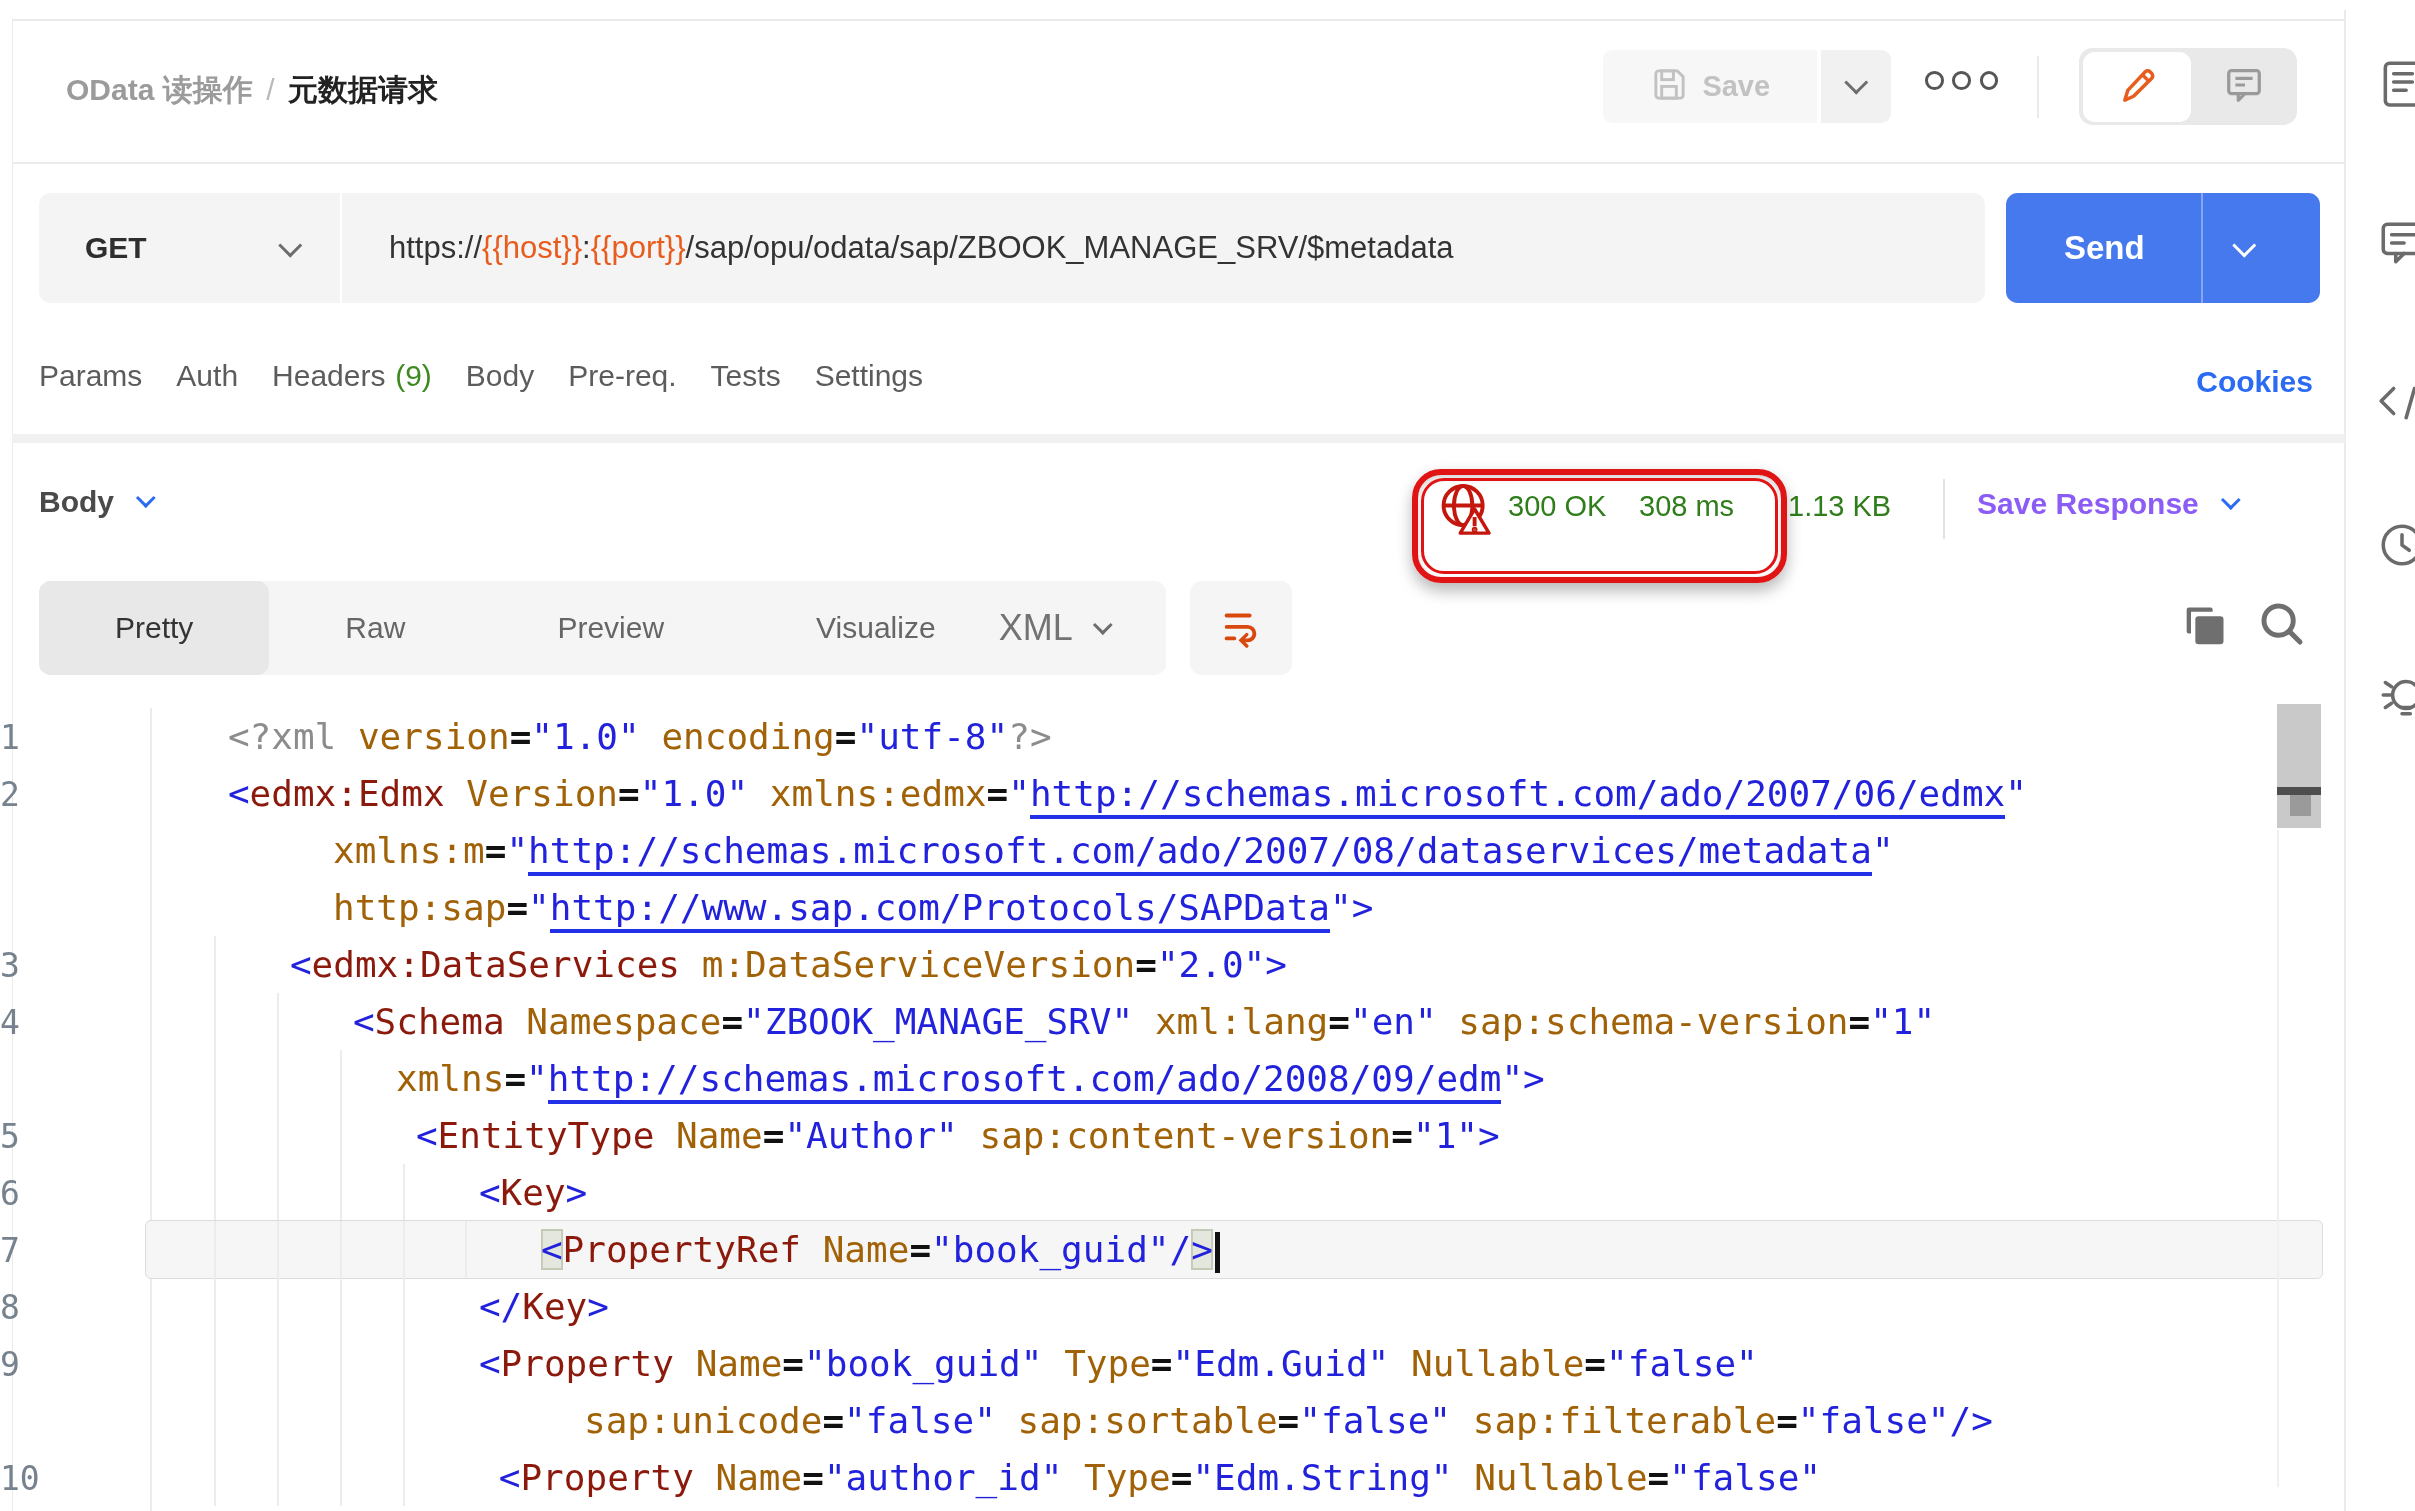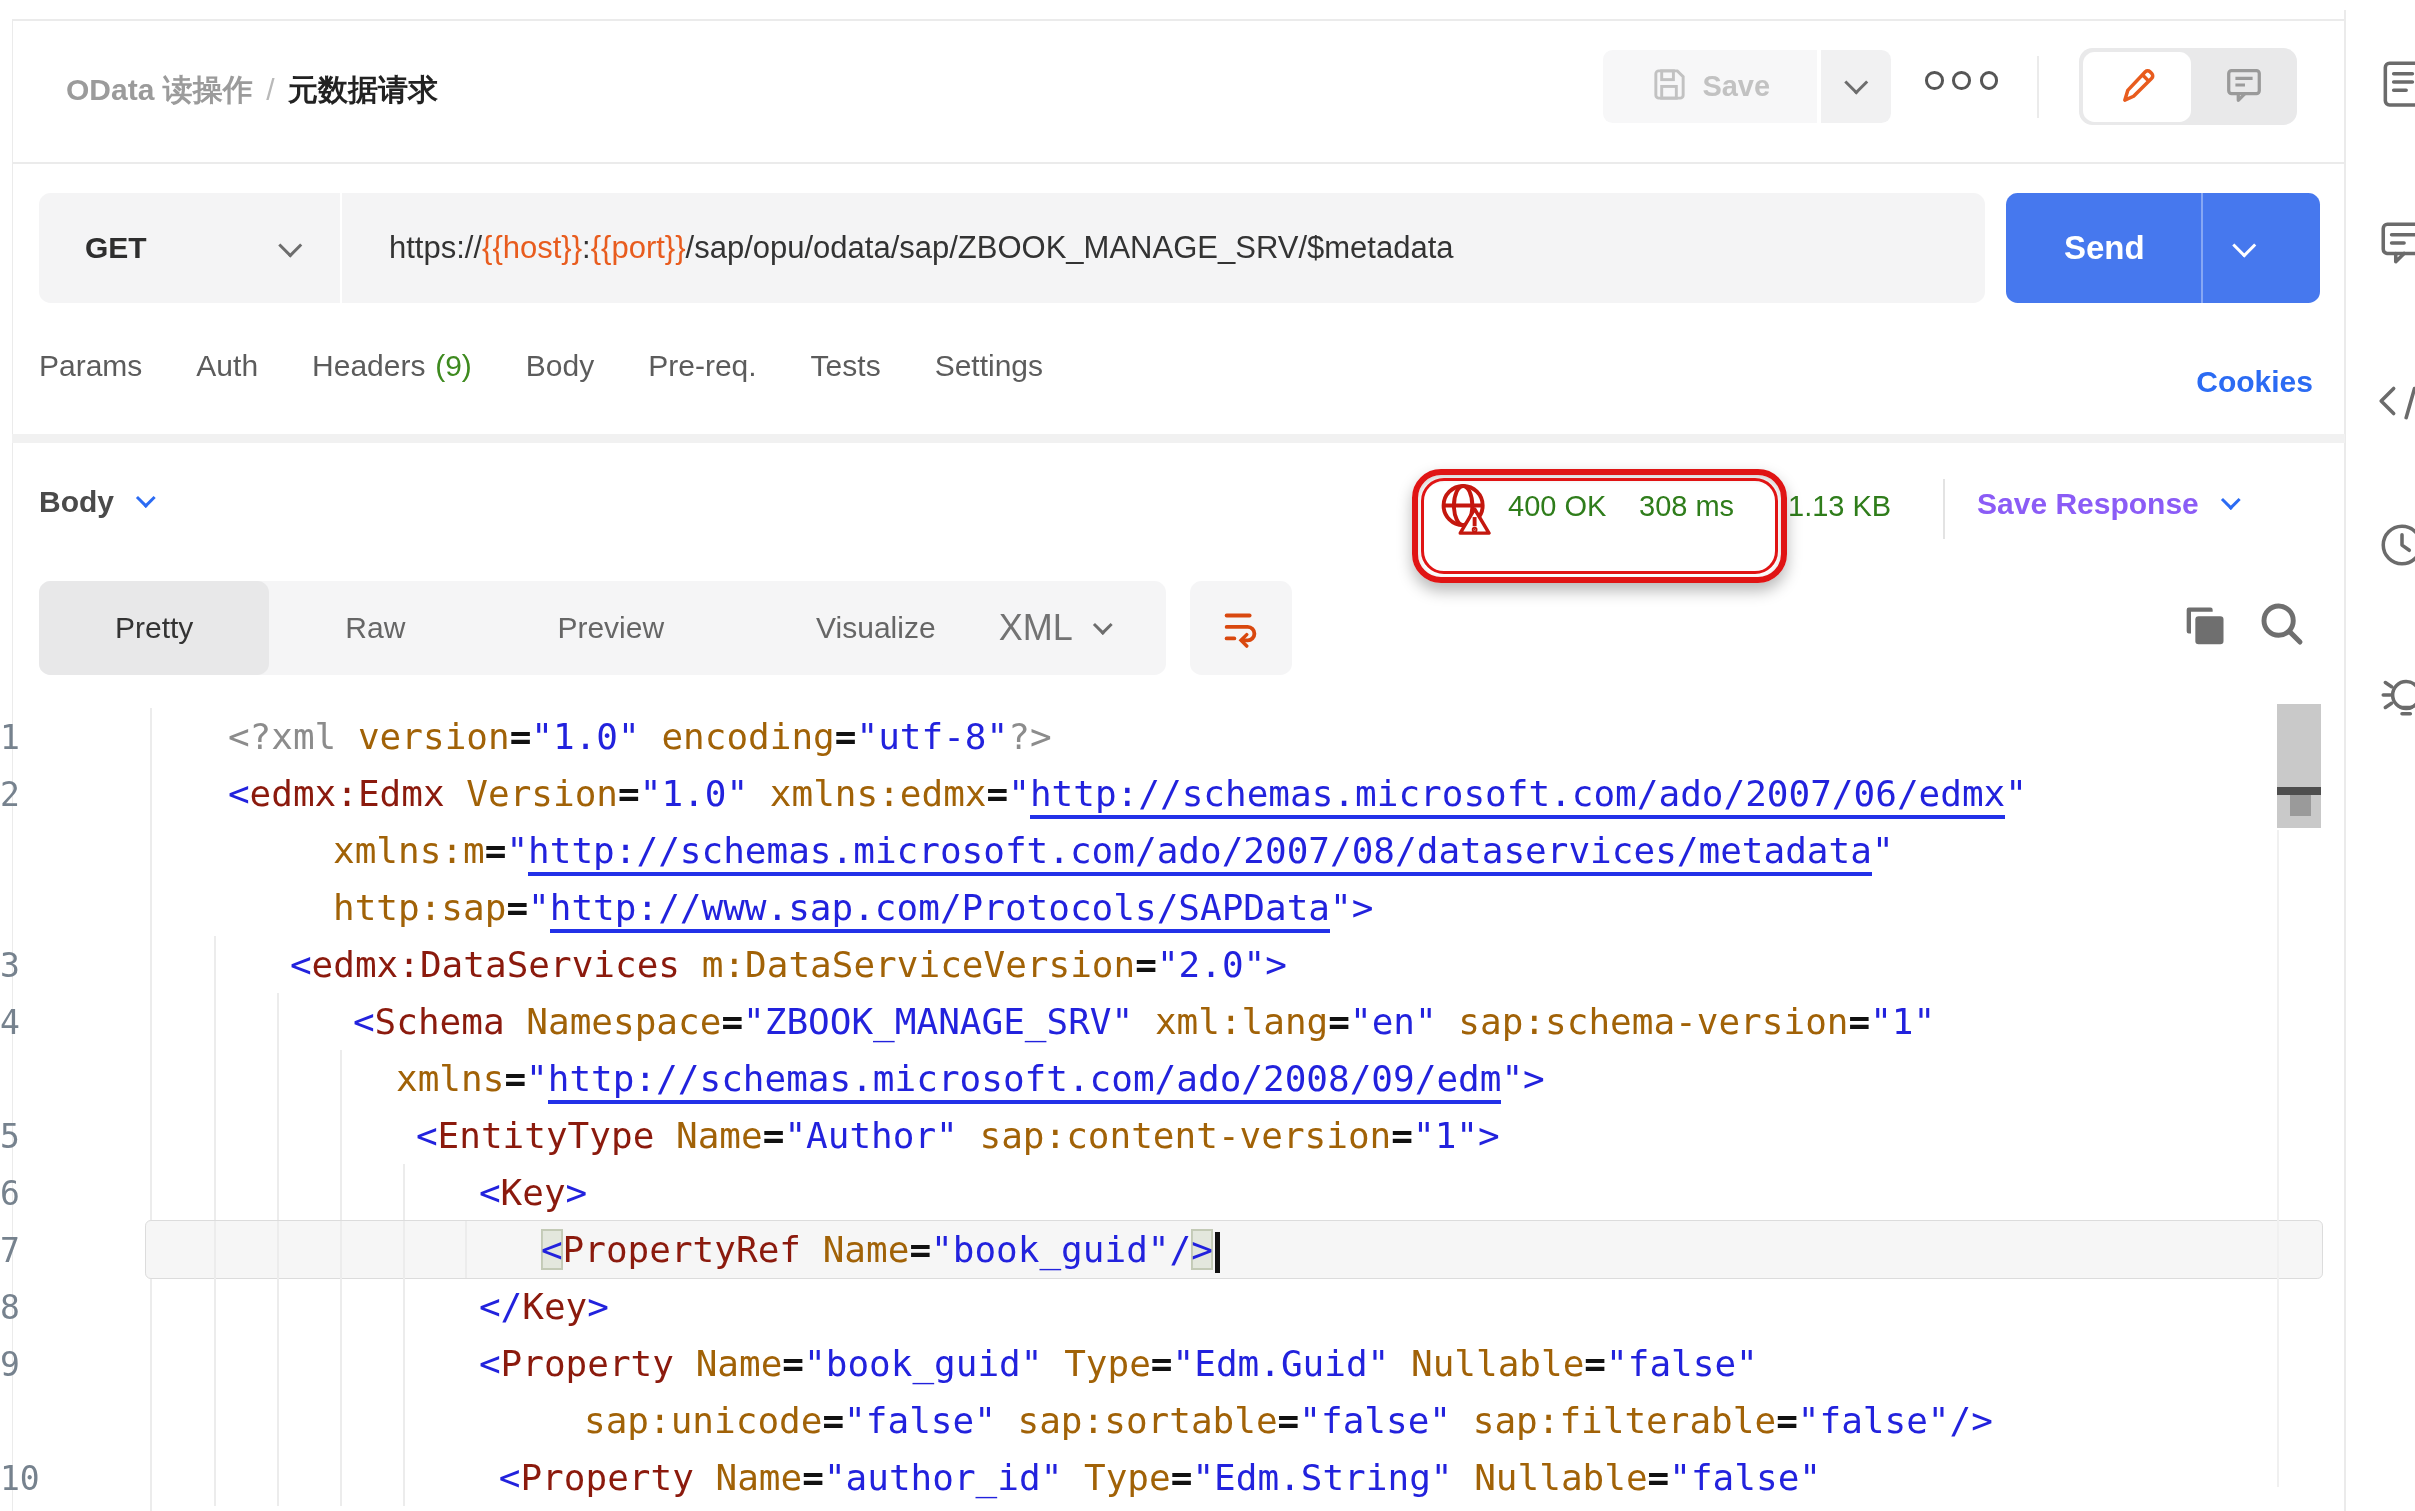--- a/index.html
+++ b/index.html
@@ -43,21 +43,21 @@
     border-radius:0 11.6px 11.6px 0;display:flex;align-items:center;overflow:hidden;}
   #url-text{font-size:31px;margin-left:47px;white-space:nowrap;color:#333;}
   #url-text .var{color:#e85c1e;}
   #send-btn{left:2006px;top:193px;width:314px;height:110px;background:#4678ee;border-radius:11.6px;
     display:flex;align-items:center;}
   #send-btn .lbl{color:#fff;font-size:33px;font-weight:bold;margin-left:58px;}
   #send-btn .div{width:1.9px;height:110px;background:rgba(255,255,255,.35);margin-left:56px;}
   #send-btn .chev{margin-left:33px;margin-top:-5.8px;}
 
   
-  #request-tabs{left:39px;top:349px;display:flex;gap:54px;font-size:30px;color:#5c5c5c;}
+  #request-tabs{left:39px;top:359px;display:flex;gap:34px;font-size:30px;color:#5c5c5c;}
   #request-tabs .count{color:#3e8a1f;margin-left:9.7px;}
   #cookies-link{right:103px;top:365px;font-size:30px;font-weight:bold;color:#2b6bf3;}
   #section-sep{left:11.6px;top:434px;width:2333px;height:8.7px;background:#f1f1f1;}
 
   
   #body-select{left:39px;top:485px;display:flex;align-items:center;gap:25px;}
   #body-select .lbl{font-size:30px;font-weight:bold;color:#4a4a4a;}
   .status-green{color:#2f7d1b;font-size:29px;}
   #resp-globe{left:1439px;top:481px;}
   #resp-status{left:1508px;top:490px;}
@@ -196,21 +196,21 @@
 <div class="abs" id="resp-globe">
   <svg width="54" height="56" viewBox="0 0 47 48" fill="none" stroke="#c4170e" stroke-width="3.4">
     <circle cx="21" cy="21" r="17"></circle>
     <ellipse cx="21" cy="21" rx="8" ry="17"></ellipse>
     <path d="M4 21 h34"></path>
     <path d="M31 24 L43.5 45 H18.5 Z" fill="#fff" stroke-linejoin="round" stroke-width="3"></path>
     <path d="M31 31 v8" stroke-width="3.4"></path>
       <circle cx="31" cy="42" r="0.8" fill="#c4170e"></circle>
   </svg>
 </div>
-<div class="abs status-green" id="resp-status">400 OK</div>
+<div class="abs status-green" id="resp-status">300 OK</div>
 <div class="abs status-green" id="resp-time">308 ms</div>
 <div class="abs status-green" id="resp-size">1.13 KB</div>
 <div class="vline" id="resp-divider"></div>
 <div class="abs" id="save-response">
   <span class="lbl">Save Response</span>
   <span class="chev blue small" style="margin-top:-7.7px;"></span>
 </div>
 <div class="abs" id="annotation">
     <div class="inner"></div>
   </div>

